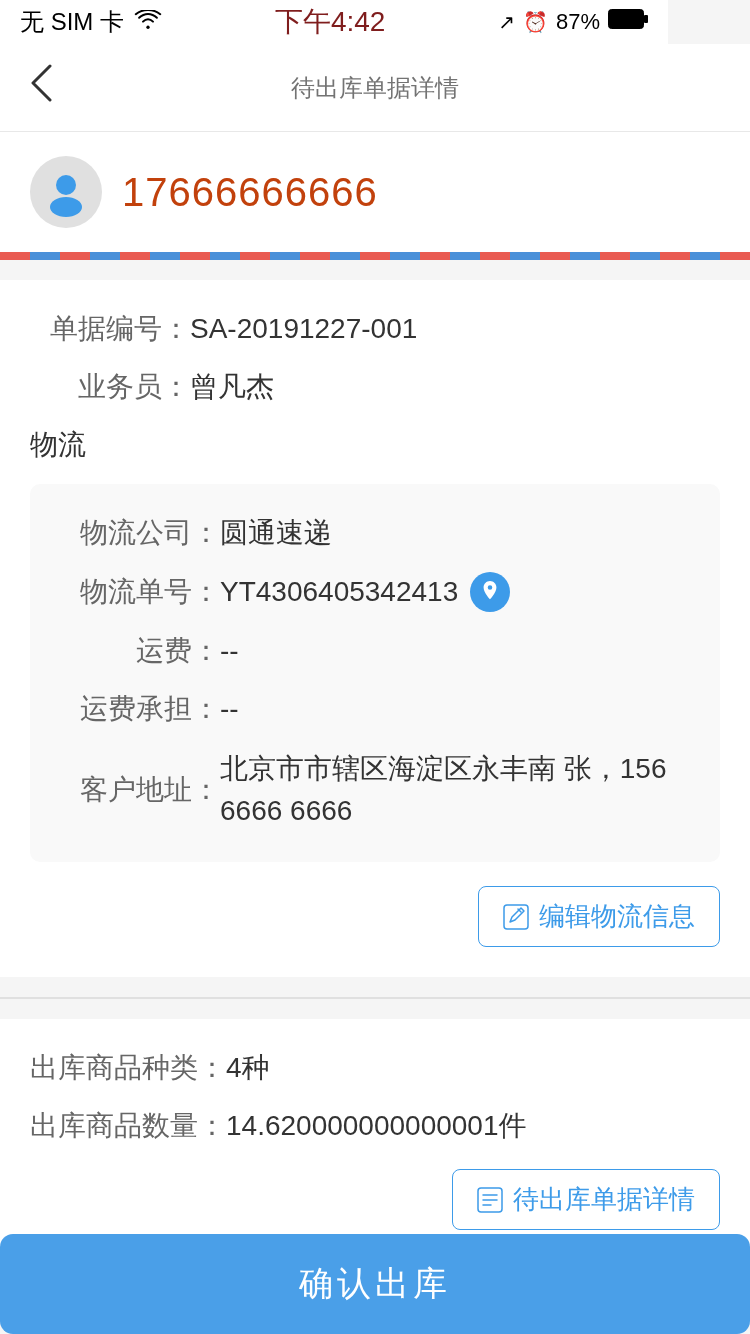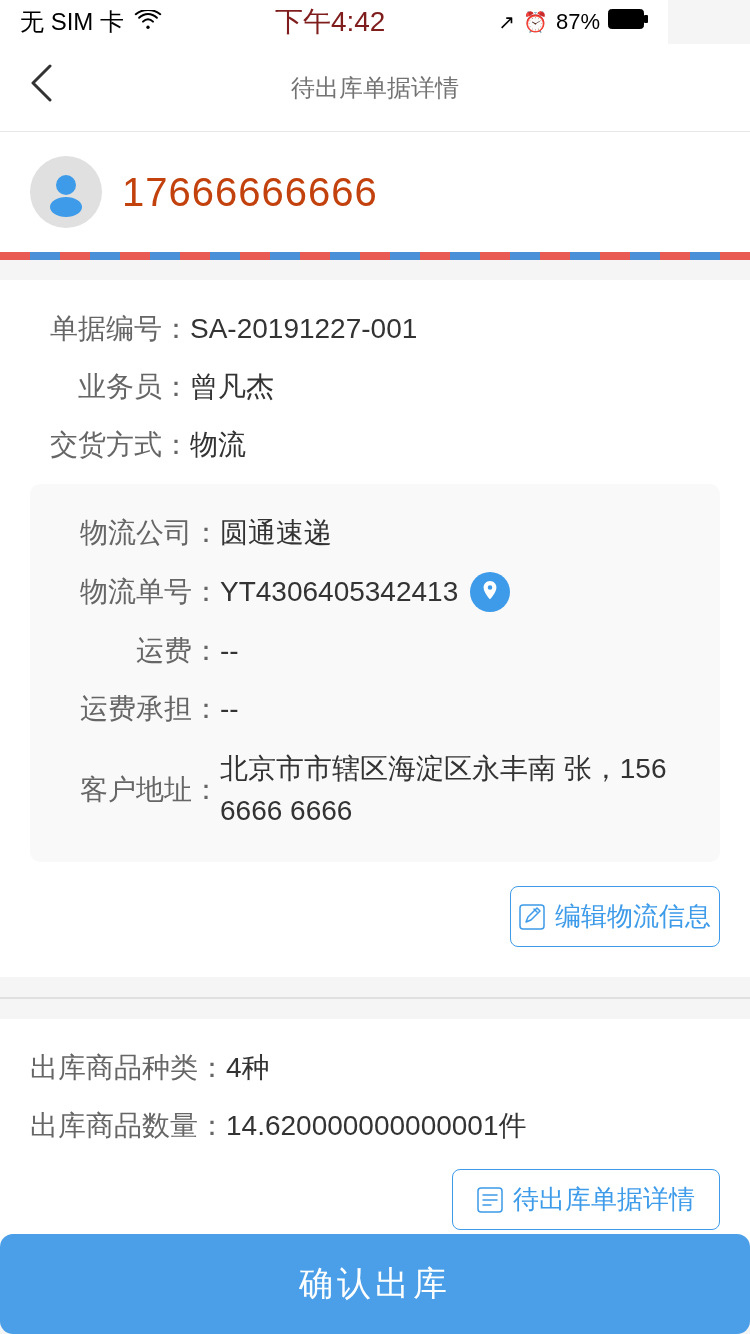--- a/index.html
+++ b/index.html
@@ -171,21 +171,21 @@
       display: flex;
       justify-content: flex-end;
       margin-top: 24px;
     }
     .edit-btn-inner {
       display: flex;
       align-items: center;
       gap: 10px;
       border: 1.5px solid #3d9be9;
       border-radius: 8px;
-      padding: 12px 8px;
+      padding: 12px 24px;
       color: #3d9be9;
       font-size: 26px;
       cursor: pointer;
       background: #fff;
     }
 
     
     .product-section {
       background: #fff;
       margin-top: 20px;
@@ -294,21 +294,20 @@
 <div class="section">
   <div class="info-row">
     <span class="info-label">单据编号：</span>
     <span class="info-value">SA-20191227-001</span>
   </div>
   <div class="info-row">
     <span class="info-label">业务员：</span>
     <span class="info-value">曾凡杰</span>
   </div>
   <div class="info-row">
-    <span class="info-label">交货方式：</span>
     <span class="info-value">物流</span>
   </div>
 
   <div class="logistics-card">
     <div class="info-row">
       <span class="info-label">物流公司：</span>
       <span class="info-value">圆通速递</span>
     </div>
     <div class="info-row">
       <span class="info-label">物流单号：</span>

